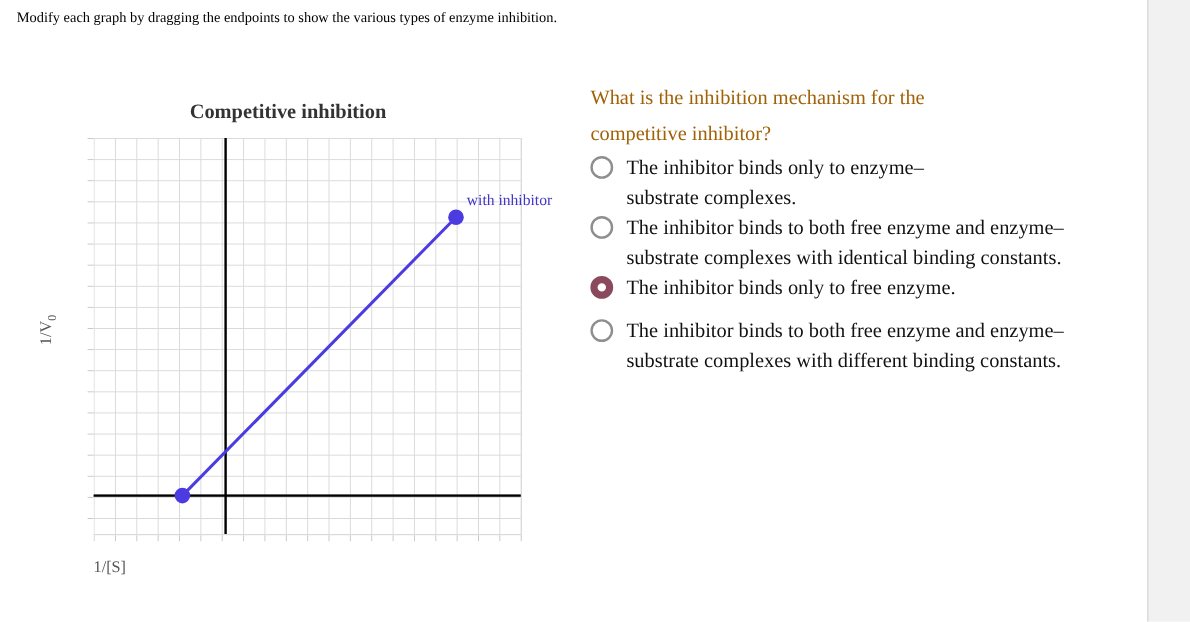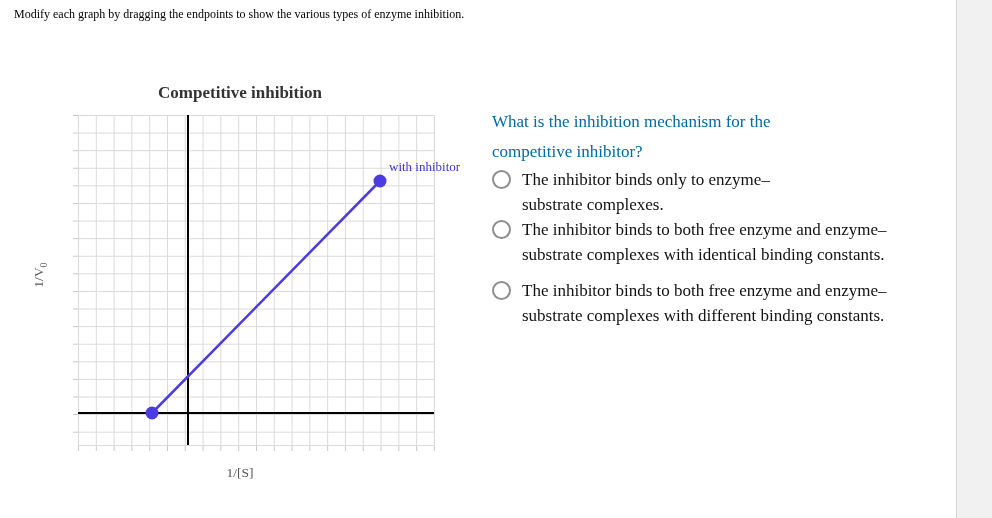--- a/index.html
+++ b/index.html
@@ -37,37 +37,36 @@
     background-size:5px 17.6px;
   }
   .axis-y{position:absolute;left:109px;top:0;width:2px;height:100%;background:#000;}
   .axis-x{position:absolute;left:0;top:297px;width:100%;height:2px;background:#000;}
   .line-layer{position:absolute;left:0;top:0;width:356px;height:330px;overflow:visible;}
   .series-label{
     position:absolute;left:311px;top:44px;white-space:nowrap;
     font-size:13px;color:#4335c8;
   }
   .xlabel{
-    position:absolute;left:78px;top:465px;width:324px;text-align:center;
+    position:absolute;left:78px;top:465px;width:324px;
     font-size:13.5px;color:#555;
   }
   .ylabel{
     position:absolute;left:40px;top:275px;
     transform:translate(-50%,-50%) rotate(-90deg);
     font-size:13.5px;color:#555;white-space:nowrap;
   }
   .ylabel sub{font-size:10px;}
   
   .question{
     position:absolute;left:492px;top:67px;width:460px;
   }
   .question-text{
-    font-size:17px;line-height:30px;color:#0369a1;width:340px;
+    font-size:17px;line-height:30px;color:#a16207;width:340px;
     white-space:pre-line;
-    margin-top:40px;
   }
   .options{}
   .option{
     display:flex;align-items:flex-start;gap:11px;
     width:440px;
   }
   .option.opt-gap{margin-top:11px;}
   .radio{
     flex:0 0 auto;box-sizing:border-box;
     width:19px;height:19px;margin-top:3px;border-radius:50%;
@@ -115,20 +114,24 @@
     <div class="option">
       <span class="radio" style="border-color: rgb(142, 142, 142);"></span>
       <span class="option-label">The inhibitor binds only to enzyme–
 substrate complexes.</span>
     </div>
     <div class="option">
       <span class="radio" style="border-color: rgb(142, 142, 142);"></span>
       <span class="option-label">The inhibitor binds to both free enzyme and enzyme–
 substrate complexes with identical binding constants.</span>
     </div>
+    <div class="option">
+      <span class="radio selected" style="border-color: rgb(138, 73, 92);"></span>
+      <span class="option-label">The inhibitor binds only to free enzyme.</span>
+    </div>
     <div class="option opt-gap">
       <span class="radio" style="border-color: rgb(142, 142, 142);"></span>
       <span class="option-label">The inhibitor binds to both free enzyme and enzyme–
 substrate complexes with different binding constants.</span>
     </div>
   </div>
 </div>
 
 <div class="scroll-strip"></div>
 

